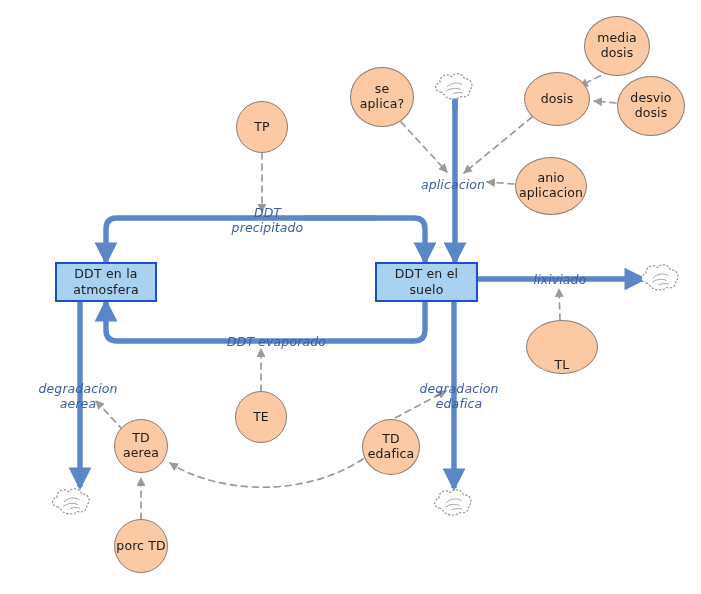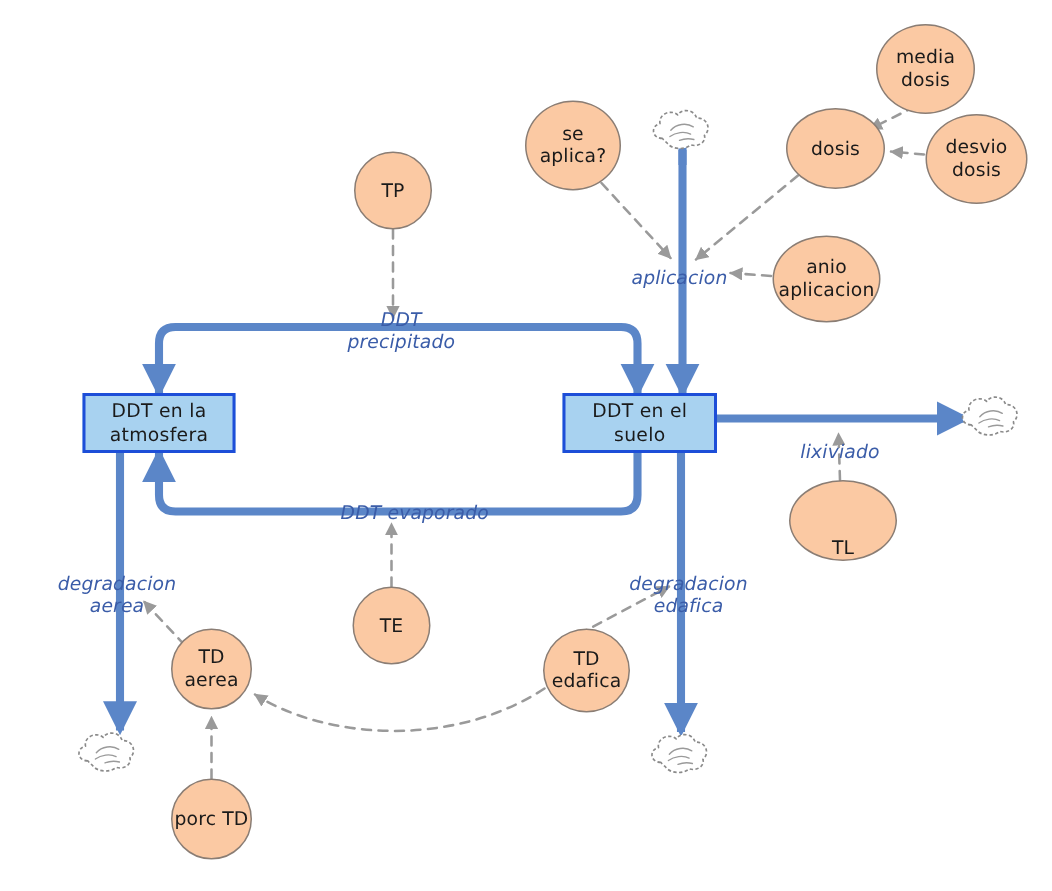--- a/index.html
+++ b/index.html
@@ -211,21 +211,21 @@
   </div>
 
   <div class="flowlabel two" style="left:225px; top:205px; width:85px;">
     <span>DDT precipitado</span>
   </div>
 
   <div class="flowlabel" style="left:421px; top:177px; width:64px;">
     <span>aplicacion</span>
   </div>
 
-  <div class="flowlabel" style="left:531px; top:272px; width:58px;margin-top:21px;">
+  <div class="flowlabel" style="left:531px; top:272px; width:58px;">
     <span>lixiviado</span>
   </div>
 
   <div class="flowlabel" style="left:224px; top:334px; width:105px;">
     <span>DDT evaporado</span>
   </div>
 
   <div class="flowlabel two" style="left:34px; top:381px; width:88px;">
     <span>degradacion aerea</span>
   </div>

